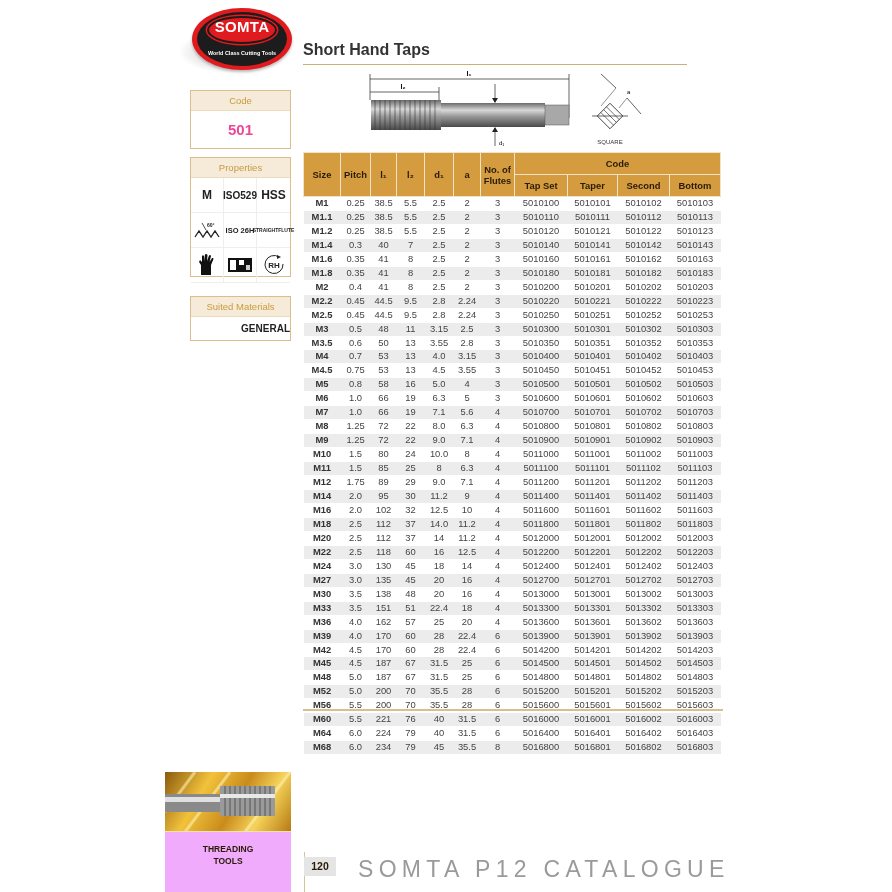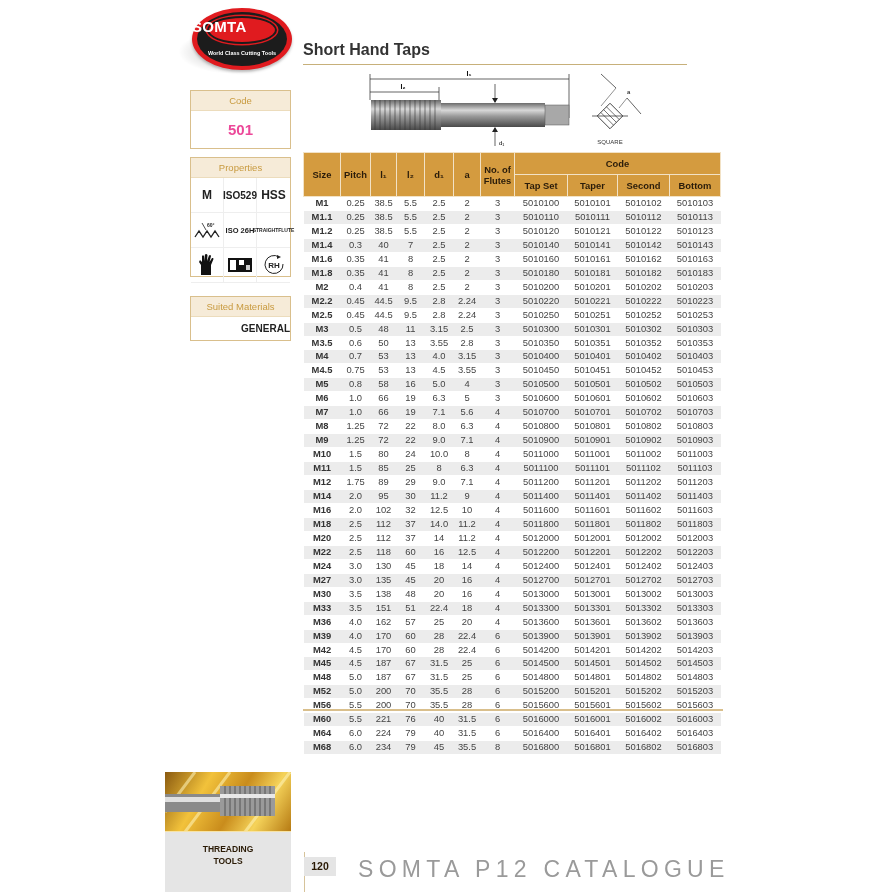--- a/index.html
+++ b/index.html
@@ -8,21 +8,21 @@
 
   
   .logo { position: absolute; left: 192px; top: 8px; width: 100px; height: 62px; }
   .logo-shadow { position: absolute; left: -14px; top: 22px; width: 110px; height: 44px; border-radius: 50%;
     background: radial-gradient(ellipse at center, rgba(0,0,0,0.28), rgba(0,0,0,0) 70%); }
   .logo-oval { position: absolute; left: 0; top: 0; width: 100px; height: 62px; border-radius: 50%;
     background: #e01b1f; box-shadow: 0 2px 3px rgba(0,0,0,0.25); }
   .logo-inner { position: absolute; left: 5px; top: 4px; width: 90px; height: 54px; border-radius: 50%; background: #1c1c1c; }
   .logo-ring { position: absolute; left: 15px; top: 8px; width: 70px; height: 28px; border-radius: 50%;
     background: #e01b1f; border: 2px solid #1c1c1c; box-shadow: 0 0 0 1.5px #e01b1f; }
-  .logo-text { position: absolute; left: 0; width: 100px; top: 10px; color: #fff; font-weight: bold;
+  .logo-text { position: absolute; left: 0; width: 100px; top: 10px; text-align: center; color: #fff; font-weight: bold;
     font-size: 15px; letter-spacing: 0.3px; }
   .logo-tag { position: absolute; left: 0; width: 100px; top: 42px; text-align: center; color: #fff; font-weight: bold;
     font-size: 5.5px; }
 
   
   .title { position: absolute; left: 303px; top: 41px; font-size: 16px; font-weight: bold; color: #333; }
   .title-rule { position: absolute; left: 303px; top: 64px; width: 384px; height: 1px; background: #c7b07a; }
 
   
   .panel { position: absolute; left: 190px; width: 101px; border: 1px solid #d9bf8c; background: #fff; }
@@ -52,21 +52,21 @@
   .tbl th.tall { height: 44px; }
   .tbl td { text-align: center; color: #444; padding: 0; height: 12.95px; line-height: 12.95px; }
   .tbl td.size { font-weight: bold; color: #333; }
   .tbl tr.alt td { background: #ececec; }
   .tbl tr.row td { border-bottom: 1px solid #ffffff; }
   .tbl-rule { position: absolute; left: 303px; top: 709px; width: 420px; height: 2px; background: #d9bf8c; }
 
   
   .side-img { position: absolute; left: 165px; top: 772px; width: 126px; height: 60px; overflow: hidden;
     background: linear-gradient(120deg, #8a5a10 0%, #f2c23b 30%, #c98c1c 55%, #f5d35a 75%, #b57912 100%); }
-  .side-label { position: absolute; left: 165px; top: 832px; width: 126px; height: 60px; background: #e5e5e5;
+  .side-label { position: absolute; left: 165px; top: 832px; width: 126px; height: 60px; background: #f0abfc;
     font-size: 8.5px; font-weight: bold; text-align: center; color: #2a1a05; padding-top: 11px; line-height: 12px; }
   .side-rule { position: absolute; left: 165px; top: 831px; width: 126px; height: 2px; background: #f7e3a6; }
 
   .page-num { position: absolute; left: 304px; top: 857px; width: 32px; height: 19px; background: #e5e5e5;
     color: #2a1a05; font-size: 10.5px; font-weight: bold; text-align: center; line-height: 19px; }
   .page-rule { position: absolute; left: 304px; top: 852px; width: 1px; height: 40px; background: #d6c39a; }
   .catalogue { position: absolute; left: 358px; top: 856px; font-size: 23px; letter-spacing: 5.3px; color: #9a9a9a; }
 </style>
 </head>
 <body>

